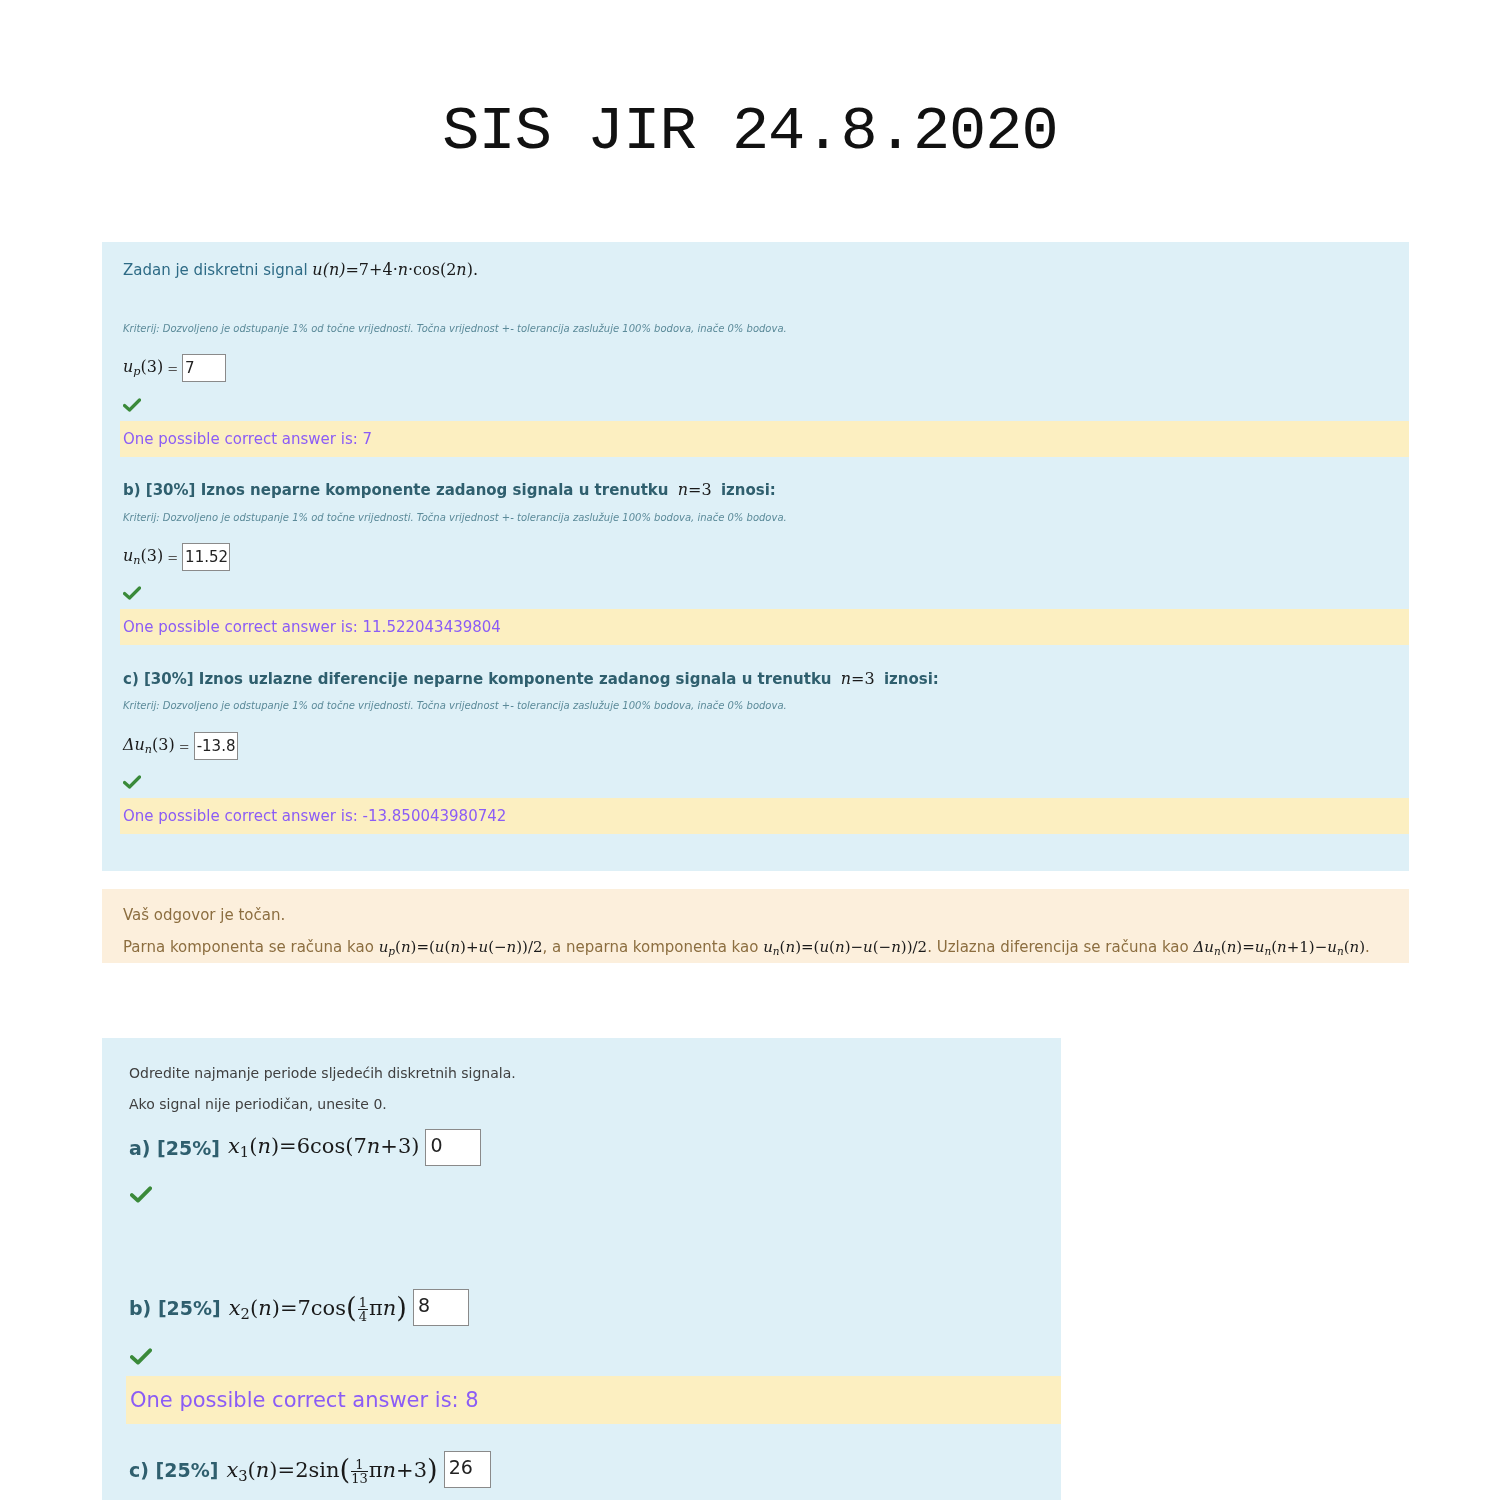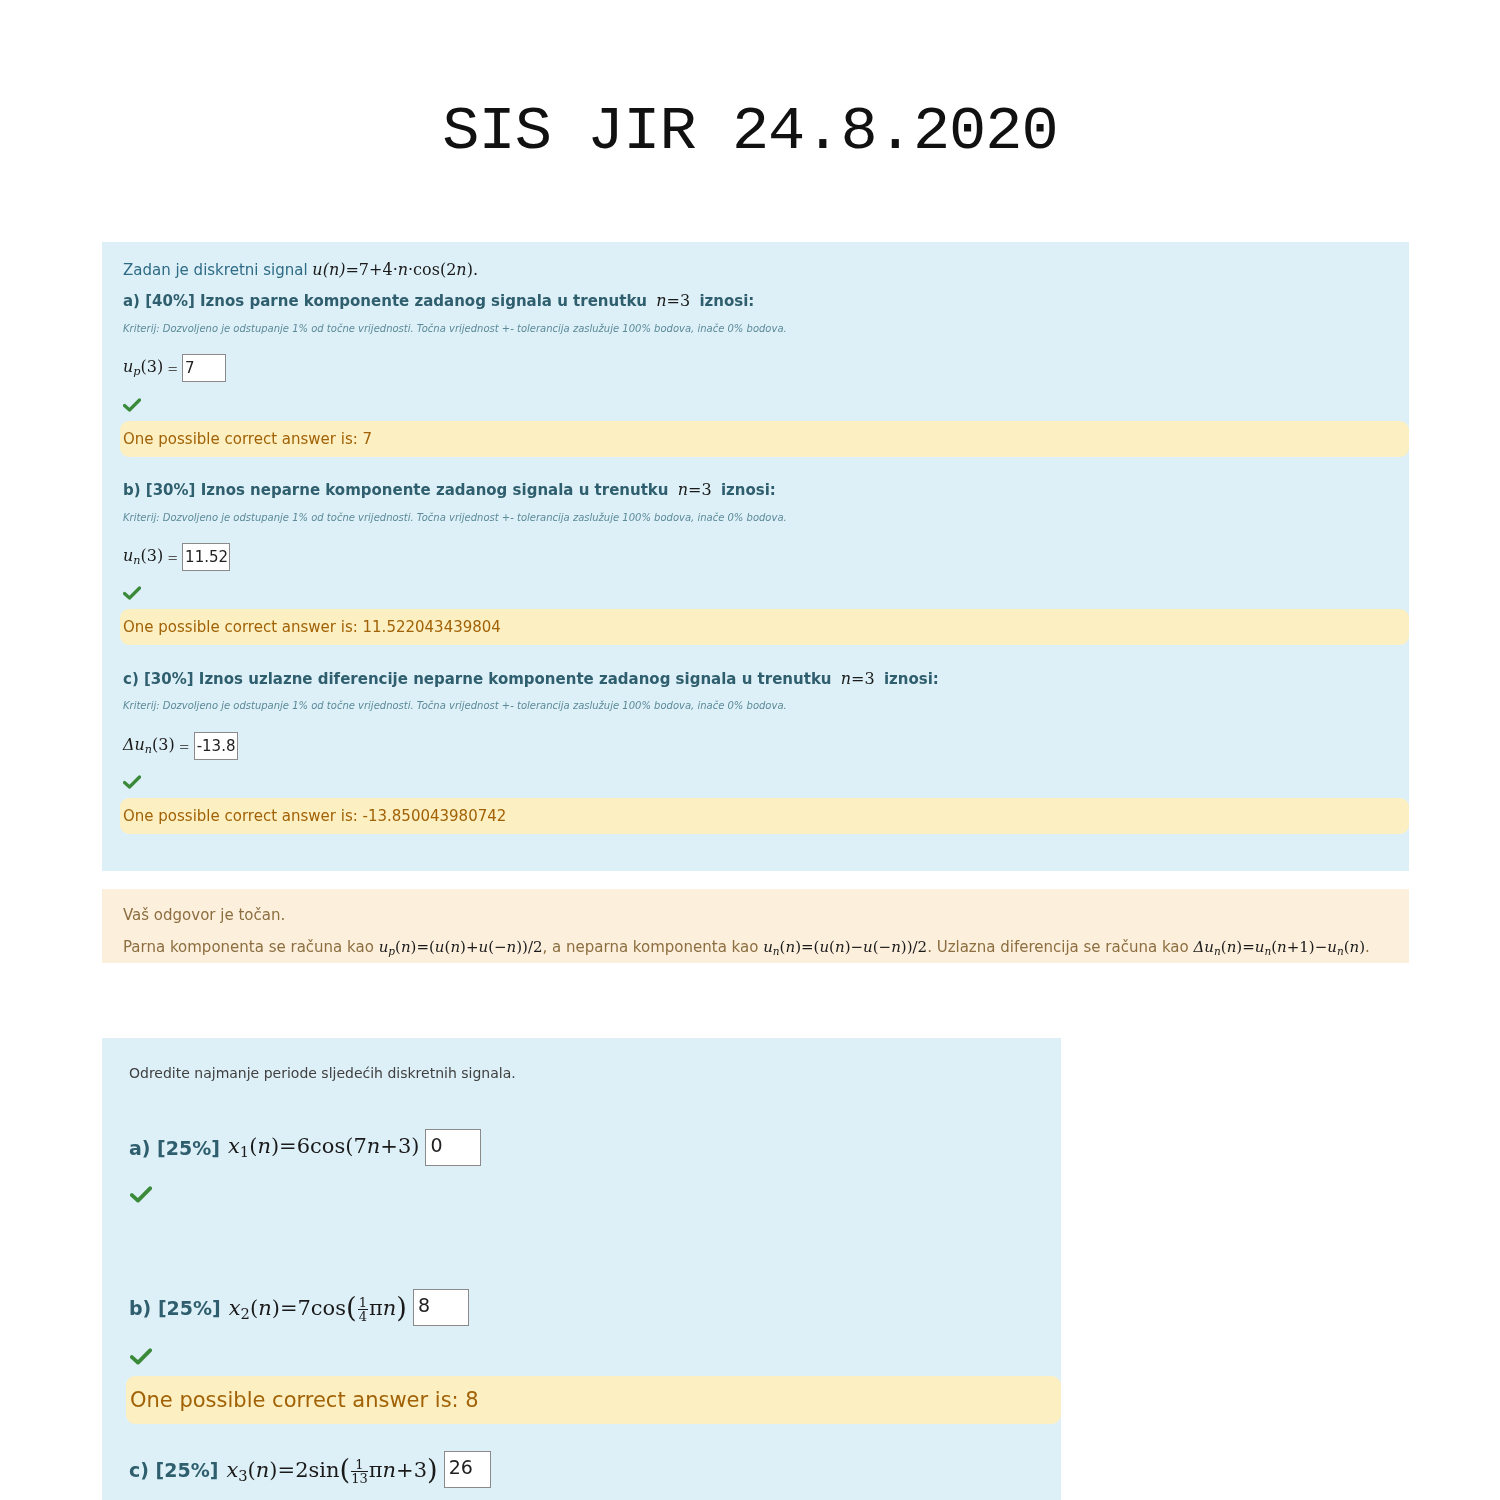--- a/index.html
+++ b/index.html
@@ -35,22 +35,22 @@
   .ans-row .math { font-size: 16px; margin-right: 4px; }
   .ans-row .eq { color: #555; margin-right: 4px; font-size: 13px; }
   .ans-input {
     display: inline-block; height: 28px; box-sizing: border-box; border: 1px solid #8a8a8a;
     background: #fff; font-size: 15px; color: #222; padding: 3px 2px; line-height: 20px;
     font-family: "DejaVu Sans", sans-serif;
   }
   .check { position: absolute; left: 21px; width: 18px; height: 14px; }
   .right-answer {
     position: absolute; left: 18px; right: 0; height: 36px;
-    background: #fcefc1; font-size: 15px; color: #a16207;
-    box-sizing: border-box; padding: 9px 0 0 3px; border-radius: 9px;
+    background: #fcefc1; font-size: 15px; color: #8b5cf6;
+    box-sizing: border-box; padding: 9px 0 0 3px;
   }
 
   
   .feedback {
     position: absolute; left: 102px; top: 889px; width: 1307px; height: 74px;
     background: #fcefdc; box-sizing: border-box;
   }
   .feedback .l1 { position: absolute; left: 21px; top: 17px; font-size: 15px; color: #8c6e40; }
   .feedback .l2 { position: absolute; left: 21px; top: 49px; font-size: 15px; color: #8c6e40; white-space: nowrap; }
   .feedback .l2 .math { font-size: 15px; }
@@ -71,25 +71,20 @@
 <body>
 
 <div class="page-title">SIS JIR 24.8.2020</div>
 
 <div class="q1">
   <div class="intro">
     <span>Zadan je diskretni signal</span>
     <span class="math">u(n)<span class="up">=7+4·</span>n<span class="up">·cos(2</span>n<span class="up">).</span></span>
   </div>
 
-  <div class="sub-q" style="top:49px;">
-    <span>a) [40%] Iznos parne komponente zadanog signala u trenutku</span>
-    <span class="math">n<span class="up">=3</span></span>
-    <span>iznosi:</span>
-  </div>
   <div class="crit" style="top:81px;">Kriterij: Dozvoljeno je odstupanje 1% od točne vrijednosti. Točna vrijednost +- tolerancija zaslužuje 100% bodova, inače 0% bodova.</div>
   <div class="ans-row" style="top:112px;">
     <span class="math">u<sub>p</sub><span class="up">(3)</span></span>
     <span class="eq">=</span>
     <span class="ans-input" style="width:44px;">7</span>
   </div>
   <svg class="check" style="top:156px;" viewBox="0 0 18 14">
       <path d="M1.5 7.5 L6.5 12 L16.5 2" fill="none" stroke="#3a8a3a" stroke-width="3.2" stroke-linecap="round" stroke-linejoin="round"></path>
     </svg>
   <div class="right-answer" style="top:179px;">One possible correct answer is: 7</div>
@@ -133,20 +128,21 @@
     <span>Parna komponenta se računa kao</span>
     <span class="math">u<sub>p</sub><span class="up">(</span>n<span class="up">)=(</span>u<span class="up">(</span>n<span class="up">)+</span>u<span class="up">(−</span>n<span class="up">))/2</span></span><span>, a neparna komponenta kao</span>
     <span class="math">u<sub>n</sub><span class="up">(</span>n<span class="up">)=(</span>u<span class="up">(</span>n<span class="up">)−</span>u<span class="up">(−</span>n<span class="up">))/2</span></span><span>. Uzlazna diferencija se računa kao</span>
     <span class="math">Δu<sub>n</sub><span class="up">(</span>n<span class="up">)=</span>u<sub>n</sub><span class="up">(</span>n<span class="up">+1)−</span>u<sub>n</sub><span class="up">(</span>n<span class="up">)</span></span><span>.</span>
   </div>
 </div>
 
 <div class="q2">
   <div class="intro">
     <div>Odredite najmanje periode sljedećih diskretnih signala.</div>
+    <div>Ako signal nije periodičan, unesite 0.</div>
   </div>
 
   <div class="q2-sub" style="top:91px;">
     <span>a) [25%]</span>
     <span class="math">x<sub class="up">1</sub><span class="up">(</span>n<span class="up">)=6cos(7</span>n<span class="up">+3)</span></span>
     <span class="ans-input" style="width:56px;">0</span>
   </div>
   <svg class="check" style="top:148px;" viewBox="0 0 18 14">
       <path d="M1.5 7.5 L6.5 12 L16.5 2" fill="none" stroke="#3a8a3a" stroke-width="3.2" stroke-linecap="round" stroke-linejoin="round"></path>
     </svg>

